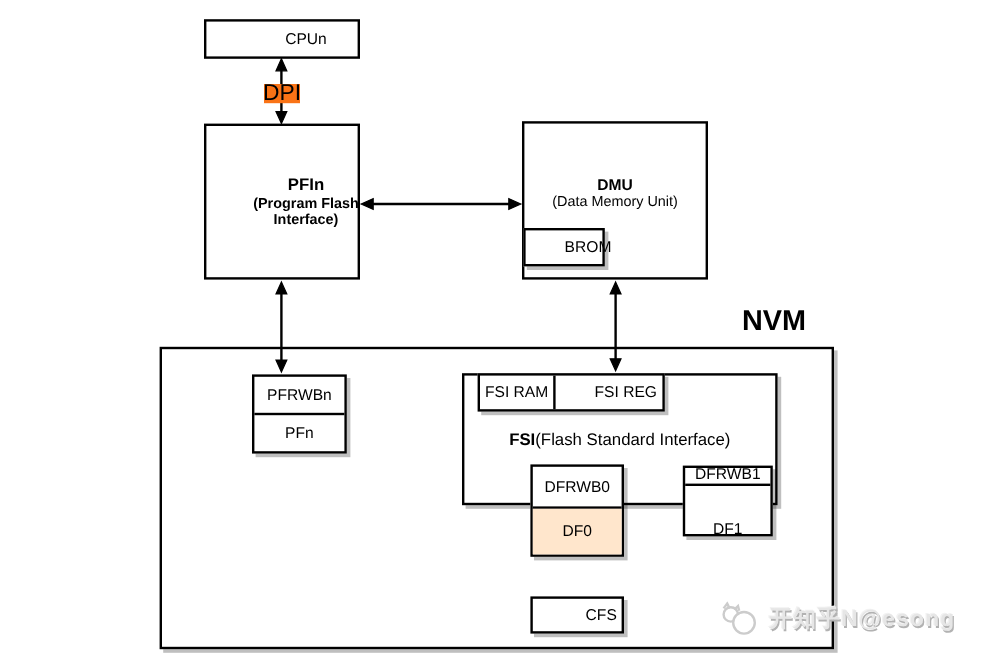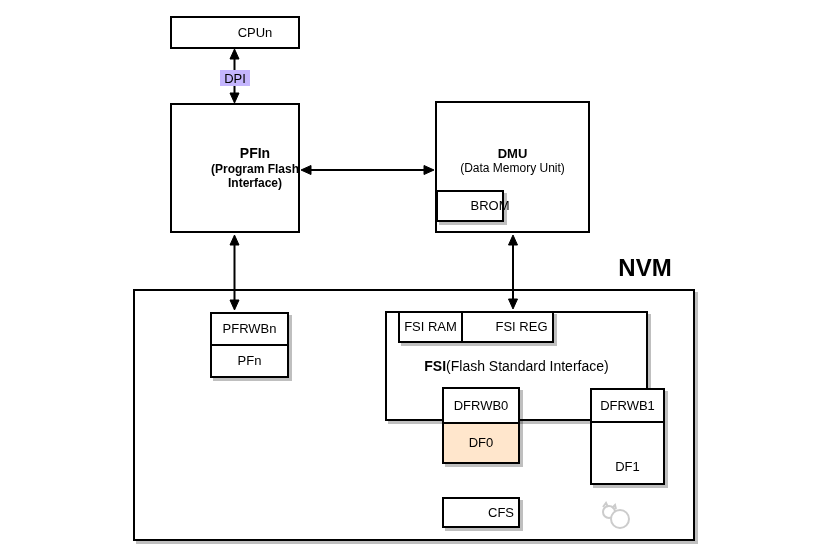--- a/index.html
+++ b/index.html
@@ -38,27 +38,27 @@
   #fsi-box{left:385px;top:311px;width:263px;height:110px;}
   #fsi-ramreg{left:398px;top:311px;width:156px;height:32px;gap:28px;}
   #fsi-ramreg .cell{flex:1;}
   #fsi-label{left:385px;top:358px;width:263px;font-size:14px;}
   #fsi-label b{font-weight:bold;}
   #dfrwb0-stack{left:442px;top:387px;width:78px;height:77px;}
   #dfrwb0-stack .cell-top{height:33px;border-bottom:2px solid #000;display:flex;align-items:center;justify-content:center;}
   #dfrwb0-stack .cell-bottom{flex:1;display:flex;align-items:center;justify-content:center;background:#FFE6CC;}
   #ucb-box{left:442px;top:467px;width:78px;height:27px;}
   #cfs-box{left:442px;top:497px;width:78px;height:31px;}
-  #dfrwb1-stack{left:590px;top:388px;width:75px;height:97px;gap:28px;}
+  #dfrwb1-stack{left:569px;top:388px;width:75px;height:59px;gap:28px;}
   #dfrwb1-stack .cell-top{height:31px;border-bottom:2px solid #000;display:flex;align-items:center;justify-content:center;}
   #dfrwb1-stack .cell-bottom{flex:1;display:flex;align-items:center;justify-content:center;}
   #arrow-layer{position:absolute;left:0;top:0;width:821px;height:558px;pointer-events:none;}
   #dpi-label{
-    position:absolute;left:220px;top:70px;width:30px;height:16px;background:#c4b5fd;
-    display:flex;align-items:center;justify-content:center;font-size:13px;
+    position:absolute;left:220px;top:70px;width:30px;height:16px;background:#f97316;
+    display:flex;align-items:center;justify-content:center;font-size:19px;
   }
   #watermark{
     position:absolute;left:600px;top:497px;width:215px;height:38px;
     display:flex;align-items:center;gap:5px;z-index:10;
   }
   #watermark .wm-text{
     font-size:19px;font-weight:bold;color:#e6e6e6;white-space:nowrap;
     text-shadow:1px 1px 0 #b2b2b2, -1px -1px 0 #f2f2f2;
     letter-spacing:1px;
   }
@@ -140,15 +140,16 @@
   </svg>
   <div id="dpi-label">DPI</div>
 
   <div id="watermark">
     <svg width="36" height="30" viewBox="0 0 36 30">
       <circle cx="9" cy="11" r="6" fill="#ffffff" stroke="#cccccc" stroke-width="2"></circle>
       <circle cx="20" cy="18" r="9" fill="#ffffff" stroke="#cccccc" stroke-width="2"></circle>
       <path d="M3,6 L6,2 L8,6" fill="none" stroke="#cccccc" stroke-width="2"></path>
       <path d="M12,7 L15,4 L16,8" fill="none" stroke="#cccccc" stroke-width="2"></path>
     </svg>
+    <span class="wm-text">开知乎N@esong</span>
   </div>
 
 </div>
 
 </body></html>

